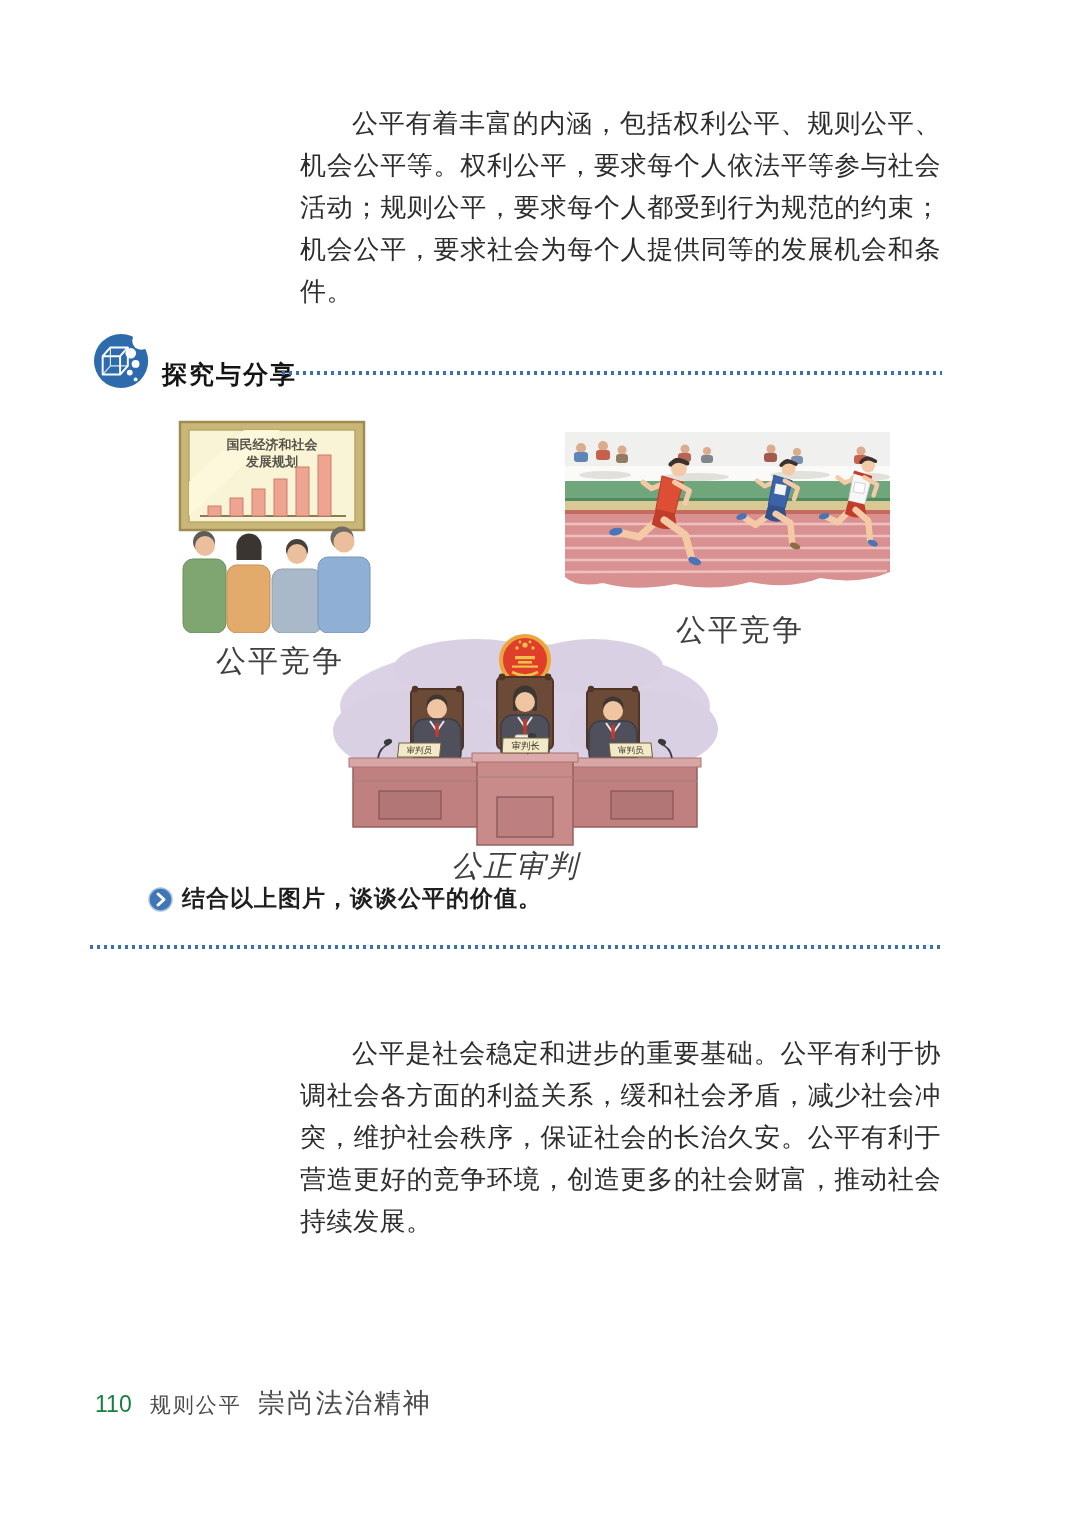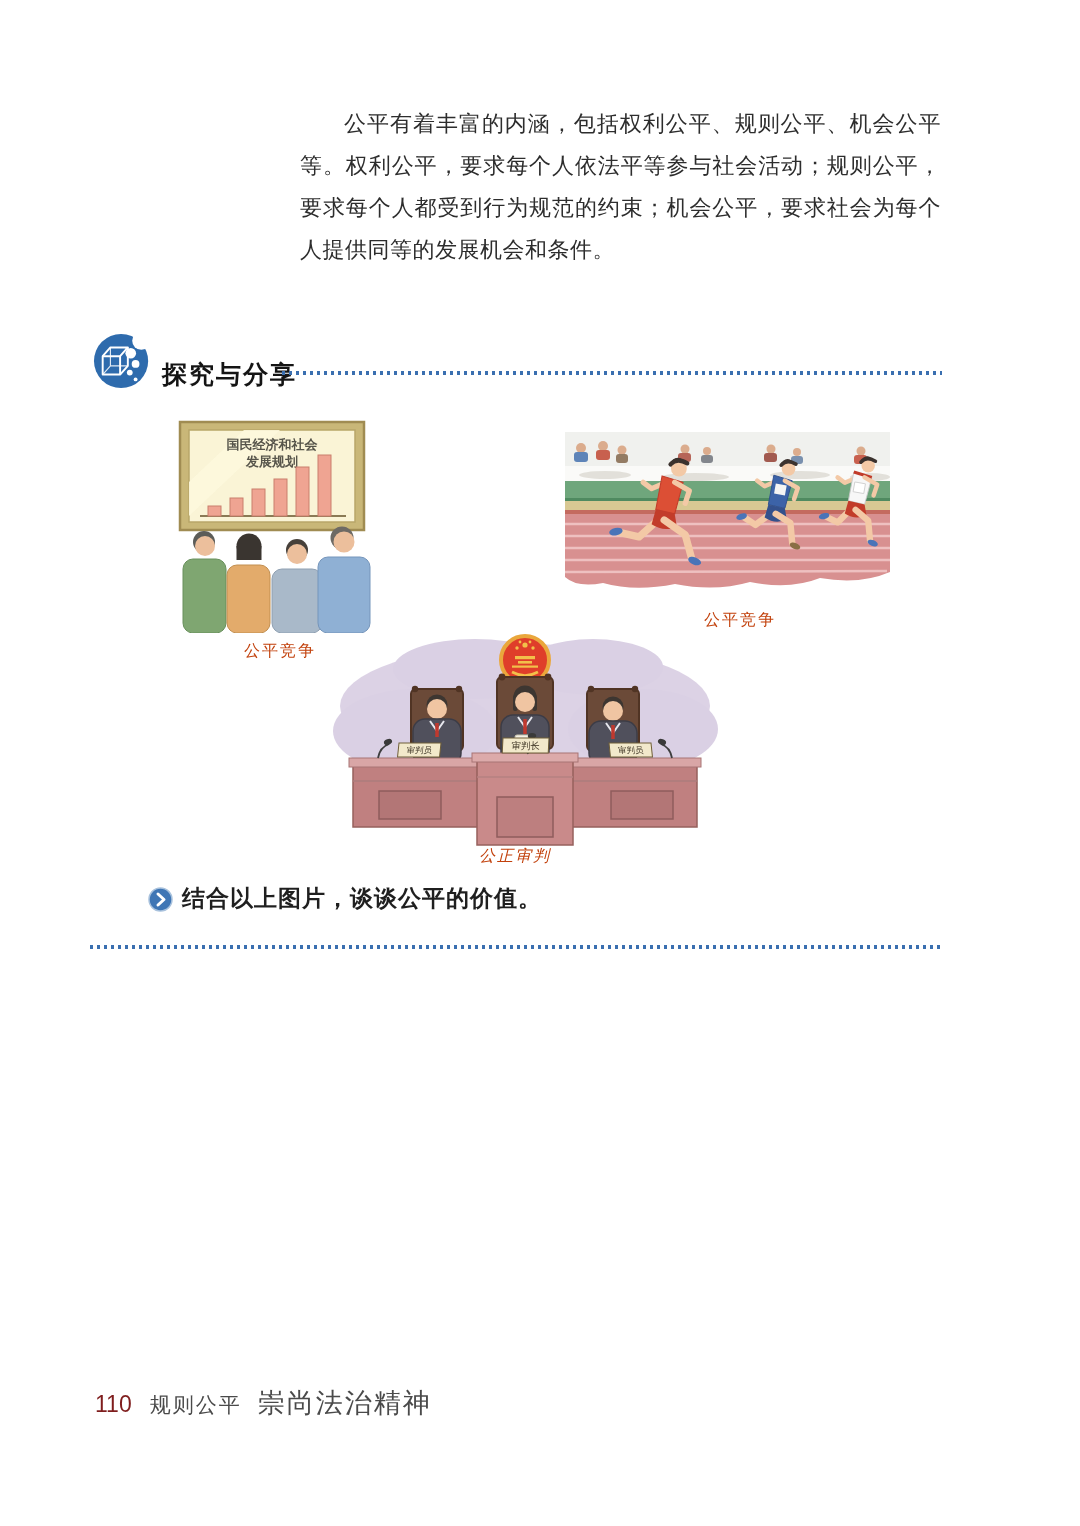--- a/index.html
+++ b/index.html
@@ -2,44 +2,44 @@
 <html><head>
 <meta charset="utf-8">
 <style>
   html,body{margin:0;padding:0;}
   body{
     width:1080px;height:1526px;position:relative;background:#ffffff;
     font-family:"Liberation Serif","DejaVu Serif",serif;overflow:hidden;
   }
   .abs{position:absolute;}
   .body-text p{
-    margin:0;font-size:22px;line-height:42px;text-align:justify;
+    margin:0;font-size:26px;line-height:42px;text-align:justify;
     text-indent:2em;color:#2d2d2d;letter-spacing:0.5px;
   }
   .dotted{
     height:4px;
     background-image:repeating-linear-gradient(to right,#3a6fb0 0 3px,transparent 3px 7px);
   }
   .caption{
-    font-size:16px;color:#c2410c;text-align:center;letter-spacing:2px;
+    font-size:30px;color:#404040;text-align:center;letter-spacing:2px;
   }
   .explore-title{
     font-family:"Liberation Sans","DejaVu Sans",sans-serif;
     font-weight:bold;font-size:25px;color:#141414;letter-spacing:2px;
   }
   .prompt-row{display:flex;align-items:flex-end;}
   .prompt-text{
     font-family:"Liberation Sans","DejaVu Sans",sans-serif;
     font-weight:bold;font-size:23px;color:#1f1f1f;margin-left:9px;line-height:28px;letter-spacing:1px;
   }
   .footer{
     font-family:"Liberation Sans","DejaVu Sans",sans-serif;
     color:#4a4a4a;display:flex;align-items:baseline;
   }
-  .footer .pagenum{font-size:23px;margin-right:18px;color:#7f1d1d;}
+  .footer .pagenum{font-size:23px;margin-right:18px;color:#15803d;}
   .footer .unit{font-size:21px;margin-right:16px;letter-spacing:2px;}
   .footer .unit-title{font-size:27px;letter-spacing:2px;}
 </style>
 </head>
 <body>
 
 <div class="abs body-text" style="left:300px;top:103px;width:641px;">
   <p>公平有着丰富的内涵，包括权利公平、规则公平、机会公平等。权利公平，要求每个人依法平等参与社会活动；规则公平，要求每个人都受到行为规范的约束；机会公平，要求社会为每个人提供同等的发展机会和条件。</p>
 </div>
 
@@ -303,19 +303,20 @@
   <svg width="25" height="25" viewBox="0 0 25 25" style="margin-top:2px;">
     <circle cx="12.5" cy="12.5" r="11.5" fill="#3f76b5" stroke="#a9c2dd" stroke-width="1.5"></circle>
     <path d="M10,7 L16,12.5 L10,18" stroke="#ffffff" stroke-width="3" fill="none" stroke-linecap="round" stroke-linejoin="round"></path>
   </svg>
   <span class="prompt-text">结合以上图片，谈谈公平的价值。</span>
 </div>
 
 <div class="abs dotted" style="left:90px;top:945px;width:852px;"></div>
 
 <div class="abs body-text" style="left:300px;top:1033px;width:641px;">
+  <p>公平是社会稳定和进步的重要基础。公平有利于协调社会各方面的利益关系，缓和社会矛盾，减少社会冲突，维护社会秩序，保证社会的长治久安。公平有利于营造更好的竞争环境，创造更多的社会财富，推动社会持续发展。</p>
 </div>
 
 <div class="abs footer" style="left:95px;top:1385px;">
   <span class="pagenum">110</span>
   <span class="unit">规则公平</span>
   <span class="unit-title">崇尚法治精神</span>
 </div>
 
 </body></html>

